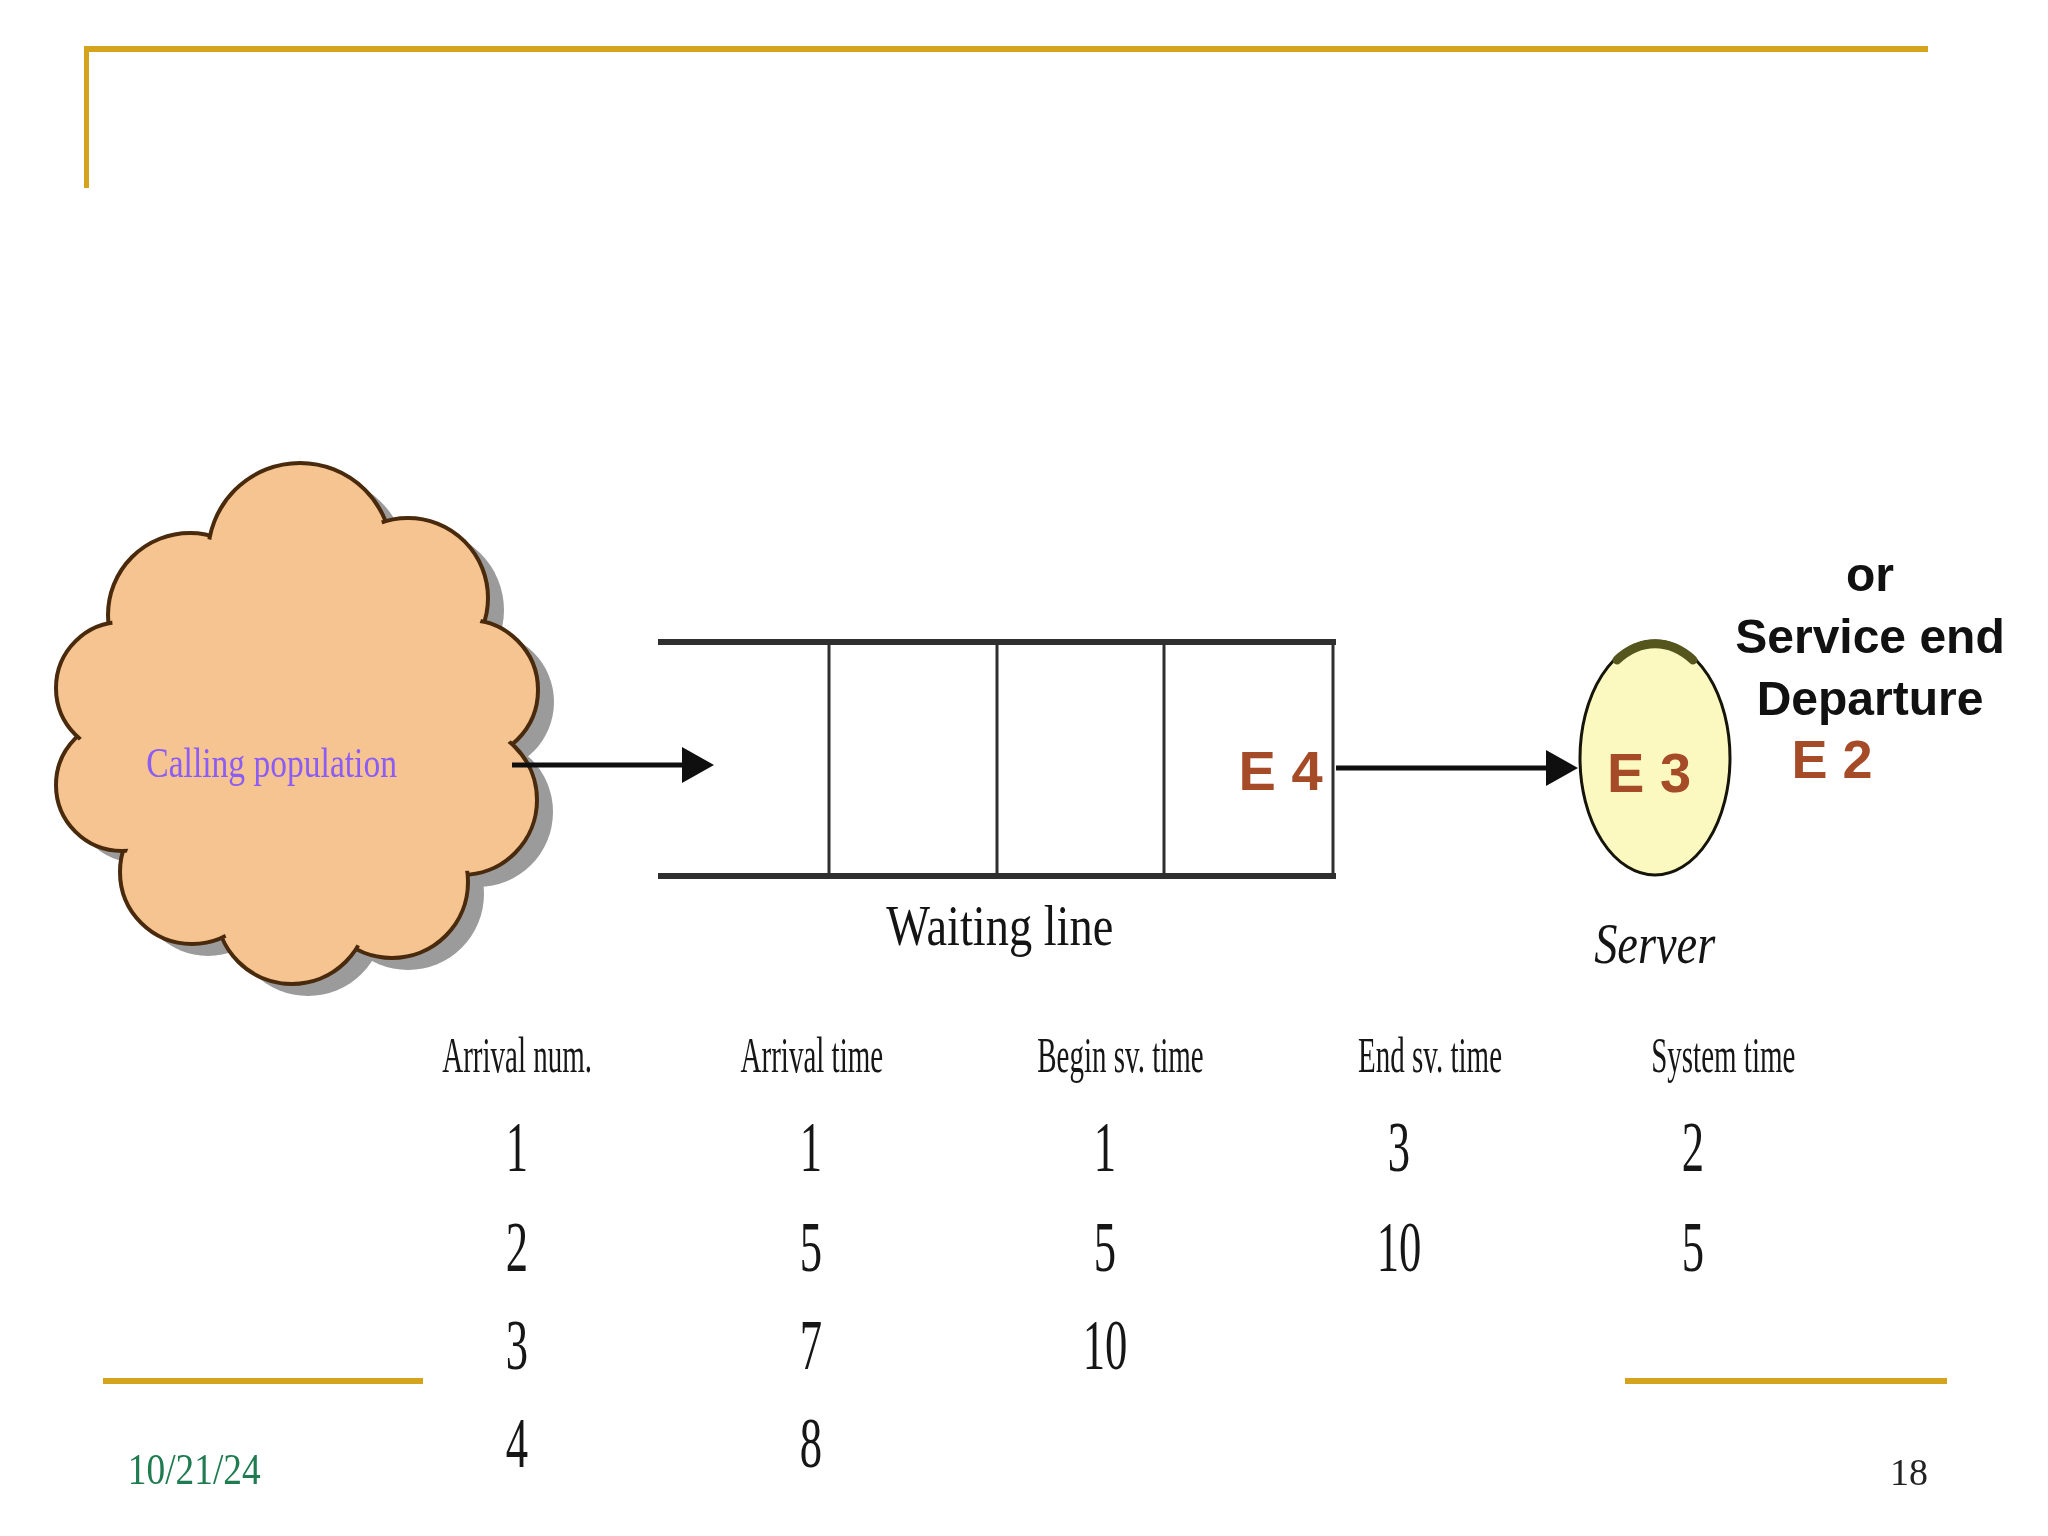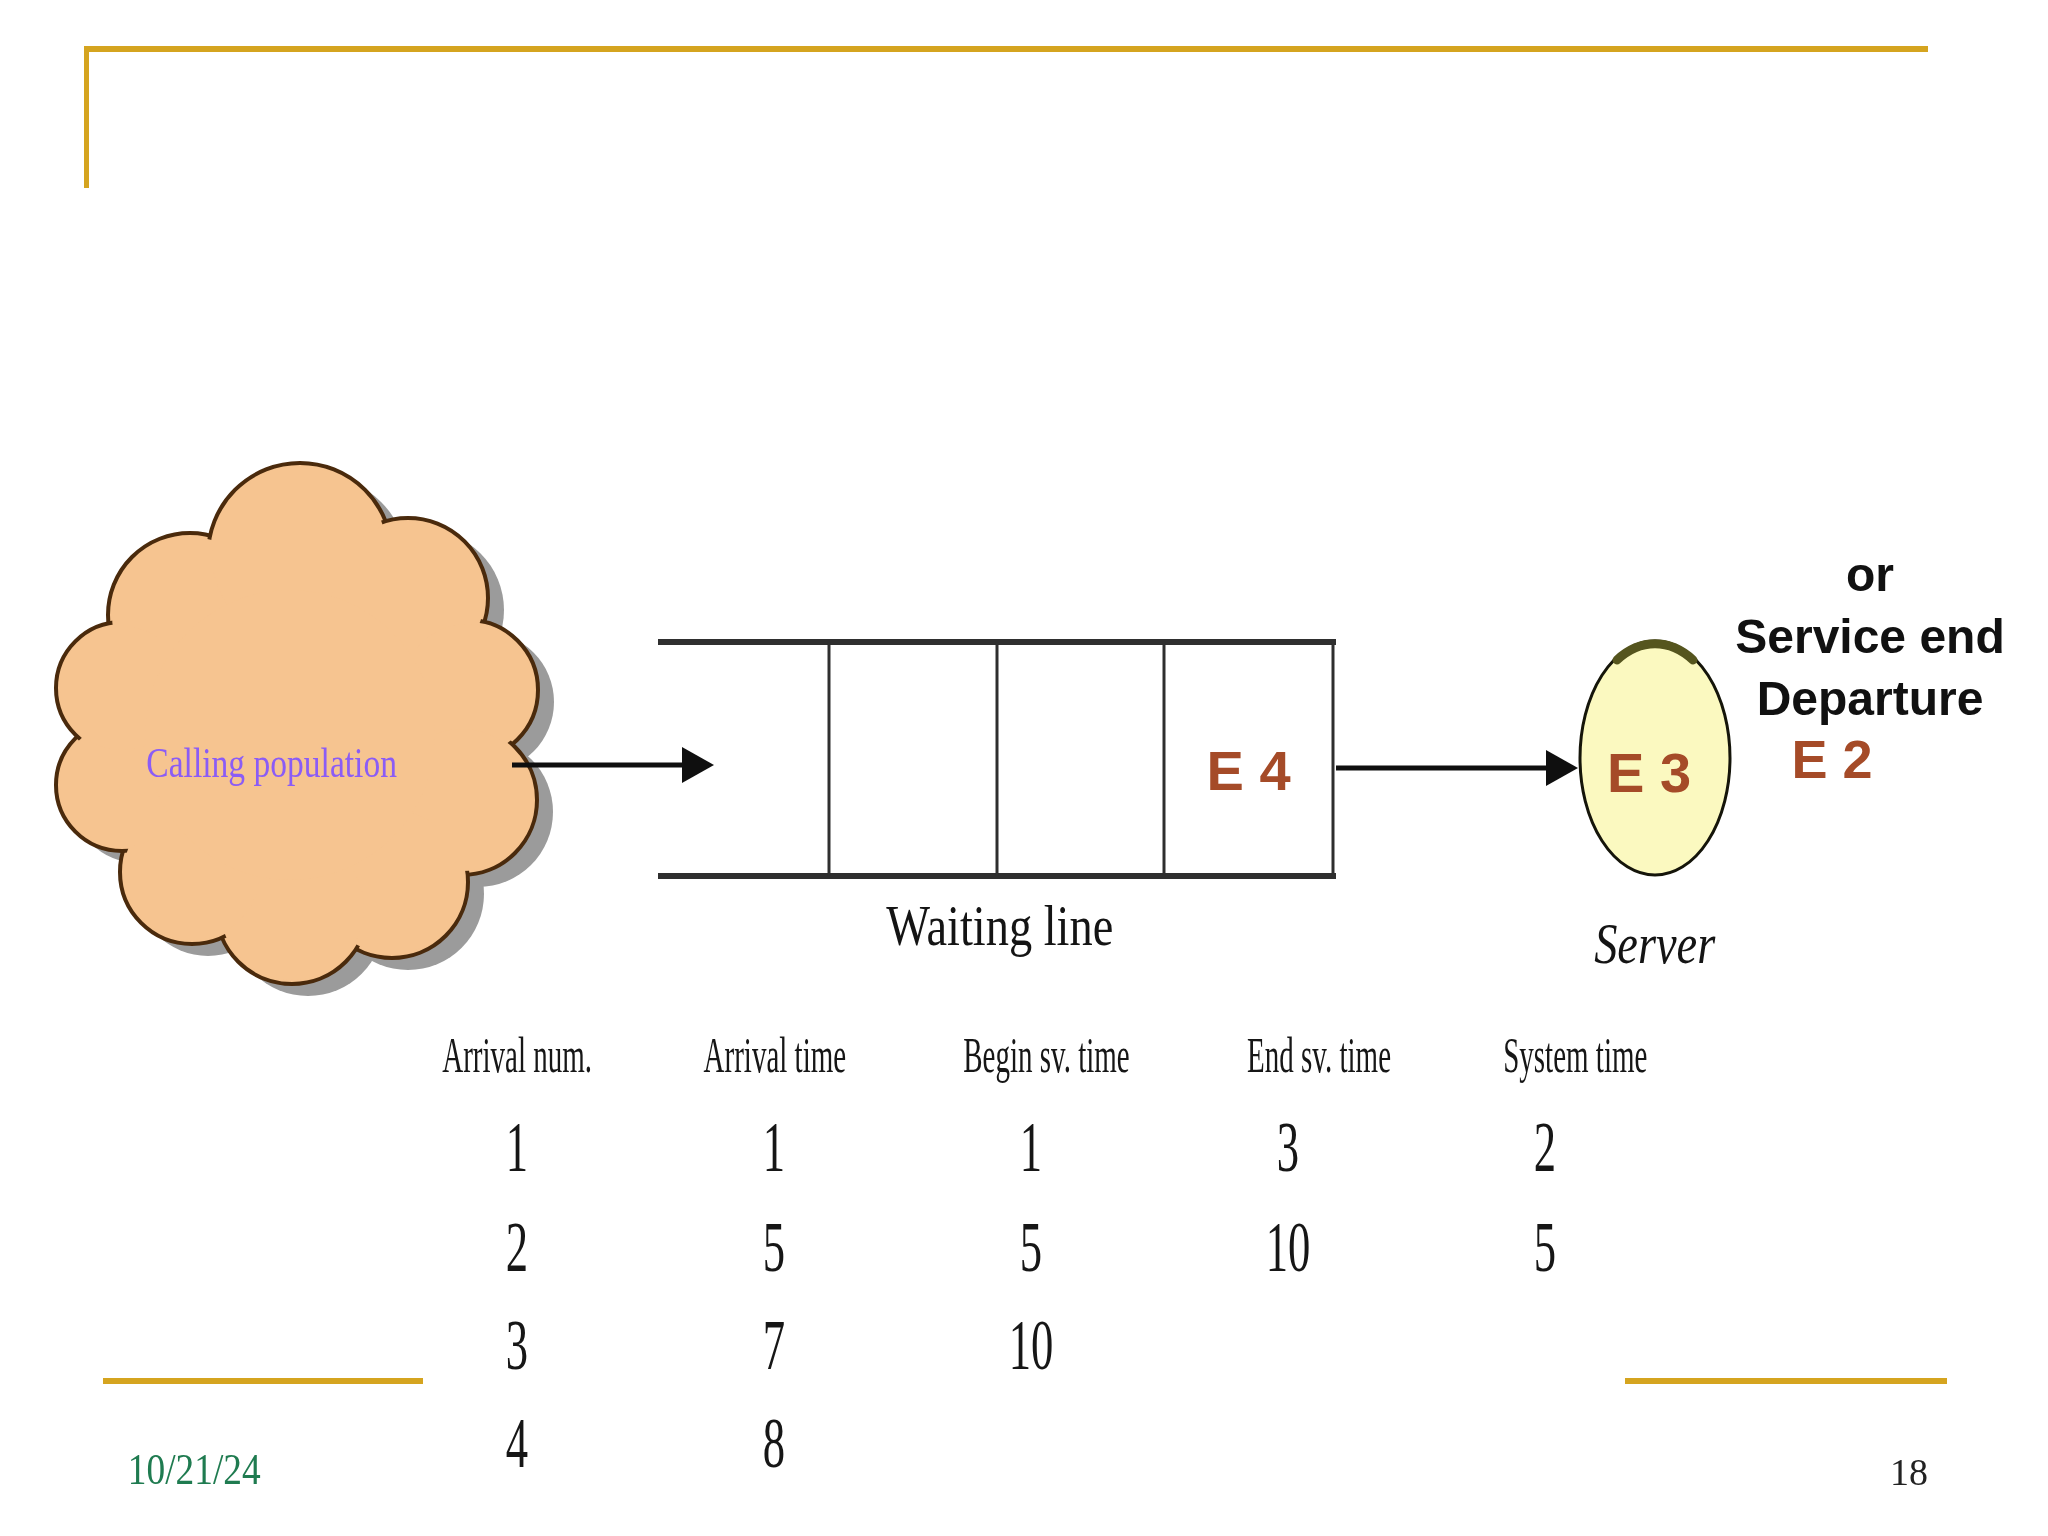--- a/index.html
+++ b/index.html
@@ -21,30 +21,30 @@
   .shapes{position:absolute;left:0;top:0;width:2048px;height:1536px;pointer-events:none;}
   
   .serif{font-family:"Liberation Serif",serif;}
   .squish{display:inline-block;transform:scaleX(0.78);transform-origin:center;white-space:nowrap;}
   .label{position:absolute;text-align:center;color:#141414;}
   .lbl-cloud{left:62px;top:738px;width:420px;font-size:43px;color:#8b5cf6;}
   .lbl-wait{left:850px;top:892px;width:300px;font-size:58px;}
   .lbl-server{left:1545px;top:910px;width:220px;font-size:58px;font-style:italic;}
   
   .ev{position:absolute;text-align:center;font-weight:bold;color:#A54B28;white-space:nowrap;}
-  .ev-e4{left:1164px;top:738px;width:169px;font-size:56px;}
+  .ev-e4{left:1164px;top:738px;width:169px;font-size:56px;padding-left:32px;}
   .ev-e3{left:1580px;top:740px;width:138px;font-size:56px;}
   .ev-e2{left:1757px;top:728px;width:150px;font-size:54px;}
   
   .svc{
     position:absolute;left:1692px;top:544px;width:356px;text-align:center;
     font-weight:bold;font-size:48px;line-height:62px;color:#111;
   }
   
-  .trow{position:absolute;left:388px;width:1285px;display:flex;}
+  .trow{position:absolute;left:388px;width:1285px;display:flex;gap:37px;}
   .trow>div{flex:0 0 257px;text-align:center;}
   .thead{top:1026px;font-family:"Liberation Serif",serif;font-size:50px;color:#161616;}
   .thead .squish{transform:scaleX(0.58);}
   .tnum{font-family:"Liberation Serif",serif;font-size:72px;color:#161616;}
   .tnum .squish{transform:scaleX(0.62);}
   .r1{top:1106px;} .r2{top:1206px;} .r3{top:1304px;} .r4{top:1402px;}
   
   .date{position:absolute;left:116px;top:1444px;font-family:"Liberation Serif",serif;
         font-size:44px;color:#1F7B50;}
   .page{position:absolute;left:1858px;top:1450px;width:70px;text-align:right;

